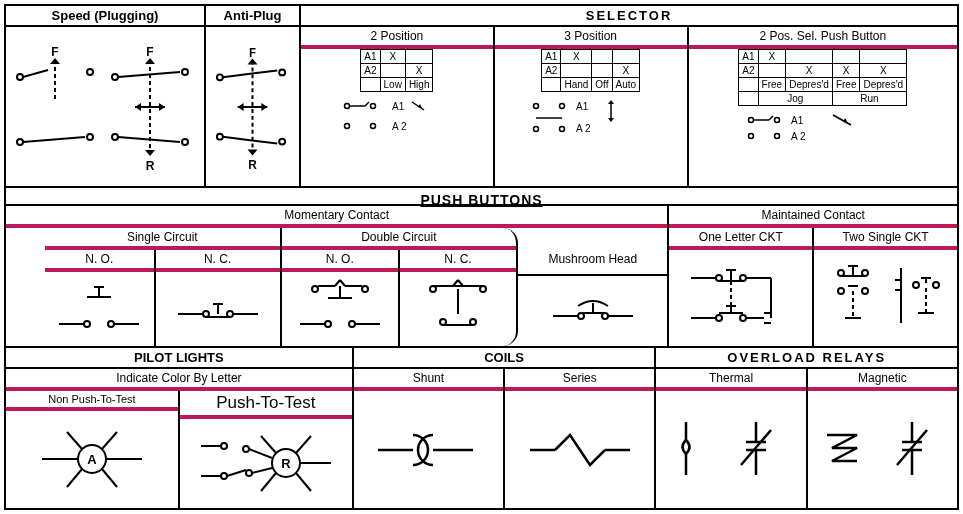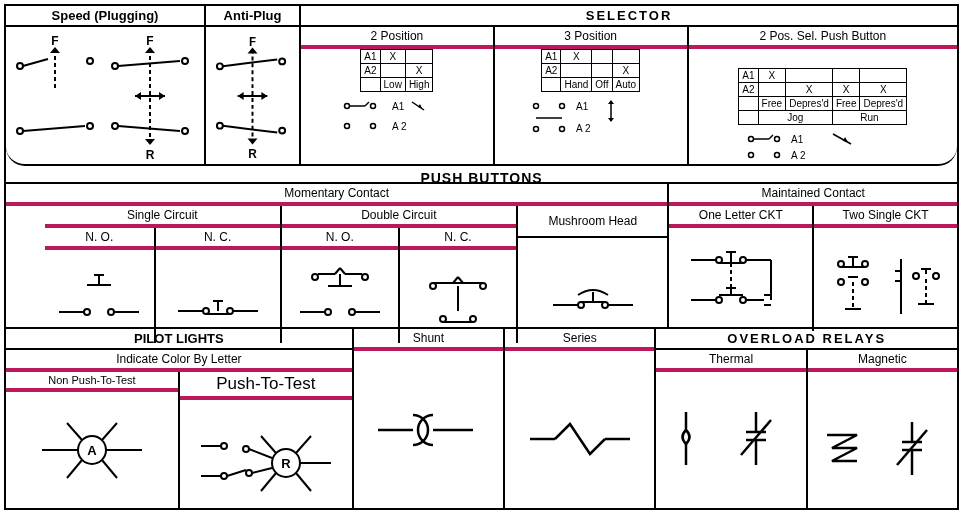--- a/index.html
+++ b/index.html
@@ -48,31 +48,31 @@
   .content {
     flex: 1;
     display: flex;
     align-items: center;
     justify-content: center;
     padding: 2px;
   }
   svg { display: block; }
   .twocol { display: flex; flex: 1; }
   .twocol > div { flex: 1; border-right: 2px solid #000; display:flex; flex-direction:column;}
-  .twocol > div:last-child { border-right: none; gap: 19px; }
+  .twocol > div:last-child { border-right: none; }
   table.mini { border-collapse: collapse; font-size: 10px; }
   table.mini td { border: 1.5px solid #000; padding: 1px 3px; text-align: center; height:14px;}
   .sel-box { display:flex; flex-direction:column; align-items:center; gap:4px;}
 </style>
 </head>
 <body>
 
 <div class="main">
 
-  <div class="row" style="height:212px;border-radius:19px;">
+  <div class="row" style="height:212px;">
     <div class="cell" style="width:200px;">
       <div class="hdr">Speed (Plugging)</div>
       <div class="content">
         <svg width="190" height="130" viewBox="0 0 190 130">
           <g stroke="#000" stroke-width="2" fill="none">
 
             <text x="45" y="14" font-size="12" font-weight="bold" text-anchor="middle" fill="#000" stroke="none">F</text>
             <line x1="45" y1="18" x2="45" y2="60" stroke-dasharray="4 3"></line>
             <path d="M40 22 l5 -6 l5 6" fill="#000" stroke="none"></path>
             <circle cx="10" cy="35" r="3"></circle>
@@ -258,21 +258,21 @@
                   <circle cx="34" cy="26" r="2.5"></circle>
                 <text x="48" y="30" font-size="10" fill="#000" stroke="none">A 2</text>
               </g>
             </svg>
           </div>
         </div>
       </div>
     </div>
   </div>
 
-  <div class="row" style="height:18px;">
+  <div class="row" style="height:18px;text-decoration:underline;">
     <div class="hdr-big" style="flex:1;">PUSH BUTTONS</div>
   </div>
 
   <div class="row" style="height:145px;">
 
     <div class="cell" style="flex:2.3;">
       <div class="sub">Momentary Contact</div>
       <div class="twocol" style="flex:1;">
 
         <div style="flex:1.1;margin-left:39px;">
@@ -306,21 +306,21 @@
                   <line x1="48" y1="38" x2="72" y2="38"></line>
                   <circle cx="72" cy="35" r="3"></circle>
                       <line x1="75" y1="35" x2="100" y2="35"></line>
                 </g>
                   </svg>
               </div>
             </div>
           </div>
         </div>
 
-        <div style="flex:1.1;">
+        <div style="flex:1.1;border-radius:15px;">
           <div class="sub">Double Circuit</div>
           <div class="twocol" style="flex:1;">
             <div>
                 <div class="sub">N. O.</div>
               <div class="content">
                 <svg width="110" height="70">
                     <g stroke="#000" stroke-width="2" fill="none">
                   <circle cx="30" cy="15" r="3"></circle>
                       <line x1="33" y1="12" x2="50" y2="12"></line>
                       <line x1="50" y1="12" x2="55" y2="6"></line>
@@ -352,21 +352,21 @@
                       <circle cx="70" cy="48" r="3"></circle>
                   <line x1="40" y1="51" x2="70" y2="51"></line>
                 </g>
                   </svg>
               </div>
             </div>
           </div>
         </div>
 
         <div style="flex:0.7;">
-          <div class="sub" style="border-bottom:2px solid #000; padding:8px 9px;">Mushroom Head</div>
+          <div class="sub" style="border-bottom:2px solid #000; padding:8px 9px;margin-top:16px;">Mushroom Head</div>
           <div class="content">
             <svg width="110" height="60">
                 <g stroke="#000" stroke-width="2" fill="none">
               <line x1="15" y1="35" x2="40" y2="35"></line>
                   <circle cx="43" cy="35" r="3"></circle>
               <path d="M40 25 Q55 15 70 25"></path>
                   <line x1="55" y1="22" x2="55" y2="32"></line>
                   <line x1="43" y1="32" x2="67" y2="32"></line>
               <circle cx="67" cy="35" r="3"></circle>
                   <line x1="70" y1="35" x2="95" y2="35"></line>
@@ -486,20 +486,21 @@
                   <circle cx="58" cy="52" r="3"></circle>
                   <line x1="61" y1="52" x2="81" y2="47"></line>
             </g>
               </svg>
           </div>
         </div>
       </div>
     </div>
 
     <div class="cell" style="flex:1;">
+      <div class="hdr">COILS</div>
       <div class="twocol" style="flex:1;">
         <div>
             <div class="sub">Shunt</div>
           <div class="content">
             <svg width="130" height="80">
                 <g stroke="#000" stroke-width="2.5" fill="none">
               <line x1="15" y1="40" x2="50" y2="40"></line>
               <path d="M50 25 A15 15 0 0 1 50 55"></path>
               <path d="M70 25 A15 15 0 0 0 70 55"></path>
               <line x1="70" y1="40" x2="110" y2="40"></line>

